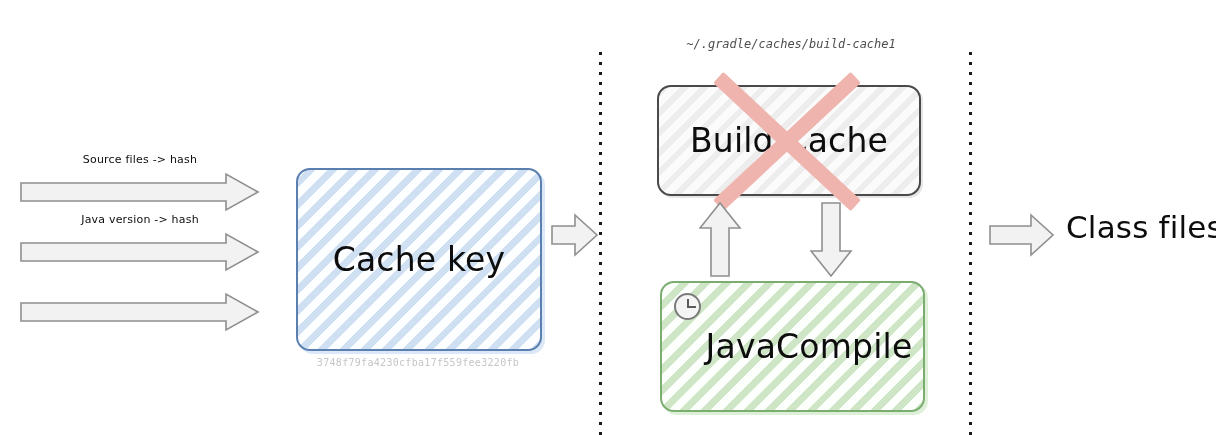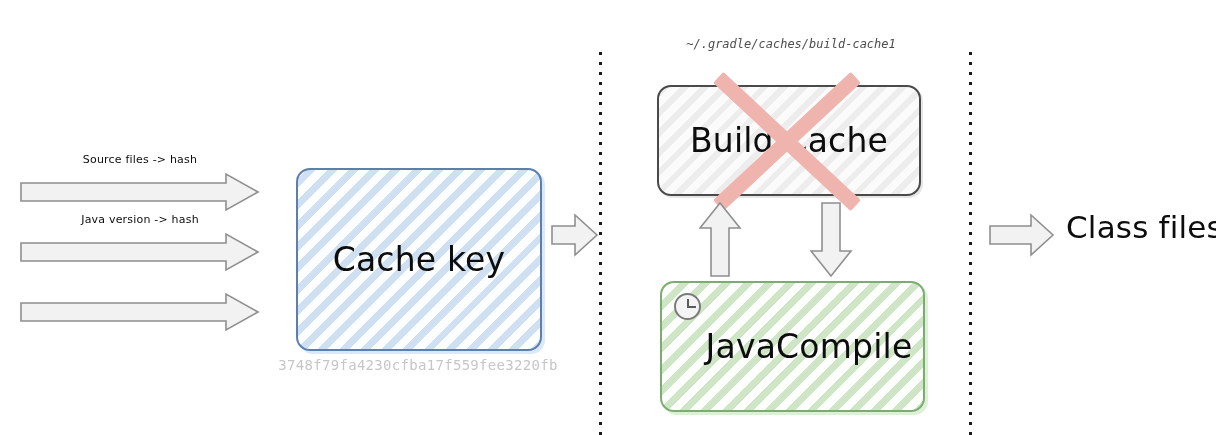--- a/index.html
+++ b/index.html
@@ -44,21 +44,21 @@
   .mono {
     font-family: "DejaVu Sans Mono", monospace;
   }
   .path-label {
     font-size: 12px;
     font-style: italic;
     color: #4d4d4d;
     white-space: nowrap;
   }
   .hash-label {
-    font-size: 14px;
+    font-size: 10px;
     color: #c6c6c6;
     white-space: nowrap;
     letter-spacing: 0.3px;
   }
 
   
   .divider {
     width: 3px;
     background-image: linear-gradient(to bottom, #1a1a1a 0 3px, rgba(0,0,0,0) 3px 10px);
     background-size: 3px 10px;

